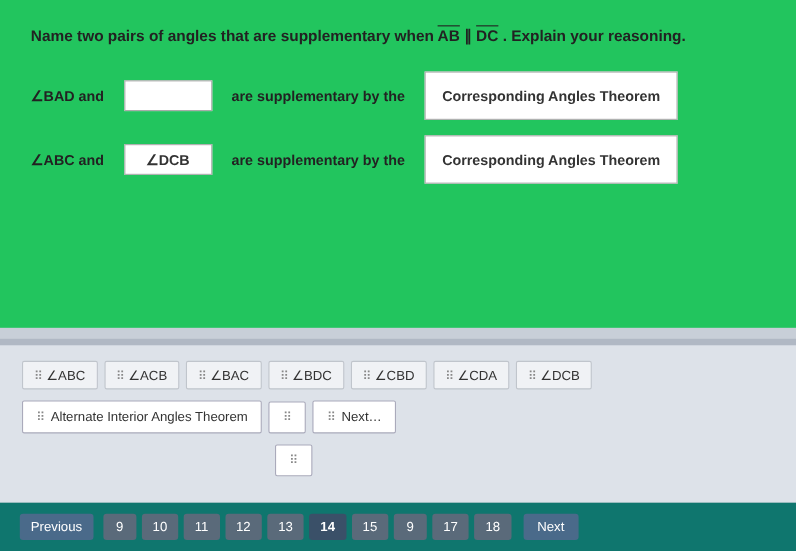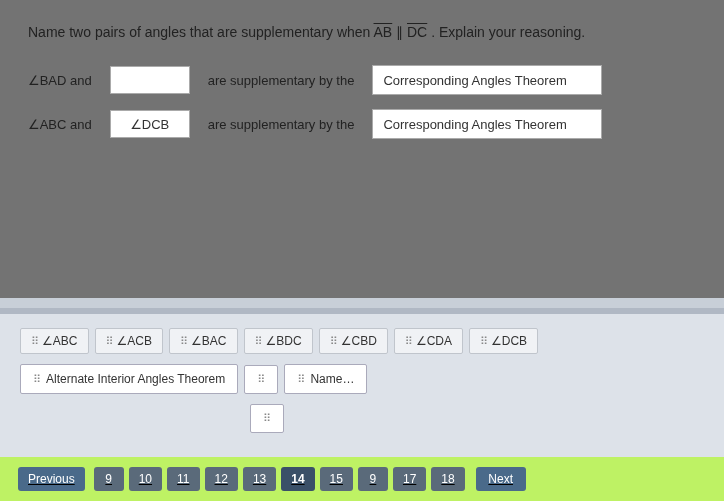--- a/index.html
+++ b/index.html
@@ -8,23 +8,24 @@
       background: #c8cfd8;
       width: 724px;
       min-height: 501px;
       display: flex;
       flex-direction: column;
       position: relative;
       overflow: hidden;
     }
 
     .main-content {
-      background: #737373;
+      background: #22c55e;
       padding: 22px 28px 18px 28px;
       flex: 1;
+      font-weight: bold;
     }
 
     .question-text {
       font-size: 14px;
       color: #222;
       margin-bottom: 22px;
       line-height: 1.5;
     }
 
     .overline {
@@ -58,24 +59,24 @@
       justify-content: center;
     }
 
     .answer-box-wide {
       min-width: 230px;
       border: 1px solid #aaa;
       background: #fff;
       padding: 4px 10px;
       font-size: 13px;
       color: #333;
-      height: 30px;
-      display: flex;
-      align-items: center;
-      justify-content: flex-start;
+      height: 44px;
+      display: flex;
+      align-items: center;
+      justify-content: center;
     }
 
     .divider {
       height: 6px;
       background: #b0b8c4;
       margin: 10px 0 0 0;
     }
 
     .drag-area {
       background: #dde2e9;
@@ -123,27 +124,26 @@
       white-space: nowrap;
       border-radius: 2px;
     }
 
     .drag-chip-theorem .grip {
       color: #888;
       font-size: 11px;
     }
 
     .bottom-nav {
-      background: #bef264;
+      background: #0f766e;
       padding: 10px 18px;
       display: flex;
       align-items: center;
       gap: 5px;
       flex-wrap: wrap;
-      text-decoration: underline;
     }
 
     .nav-btn {
       background: #5a6a7a;
       color: #fff;
       border: none;
       padding: 5px 10px;
       font-size: 12px;
       cursor: pointer;
       border-radius: 3px;
@@ -243,21 +243,21 @@
   <div class="drag-row">
     <div class="drag-chip-theorem">
       <span class="grip">⠿</span>
       <span>Alternate Interior Angles Theorem</span>
     </div>
     <div class="drag-chip-theorem">
       <span class="grip">⠿</span>
     </div>
     <div class="drag-chip-theorem">
       <span class="grip">⠿</span>
-      <span>Name…</span>
+      <span>Next…</span>
     </div>
   </div>
 
   <div class="drag-row" style="padding-left: 230px;">
     <div class="drag-chip-theorem">
       <span class="grip">⠿</span>
     </div>
   </div>
 
 </div>

